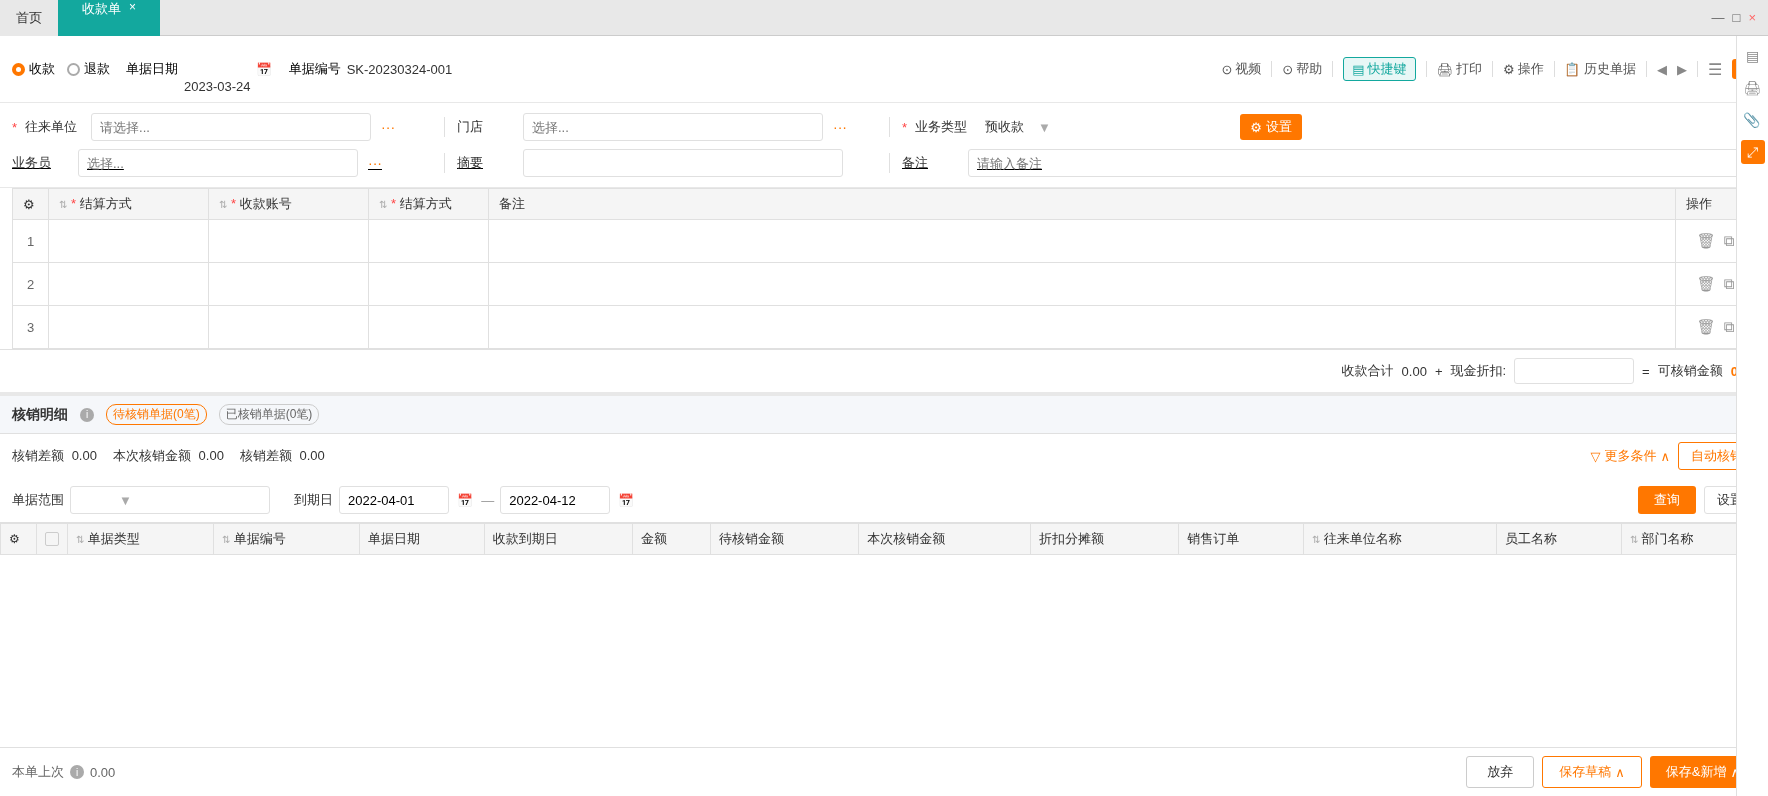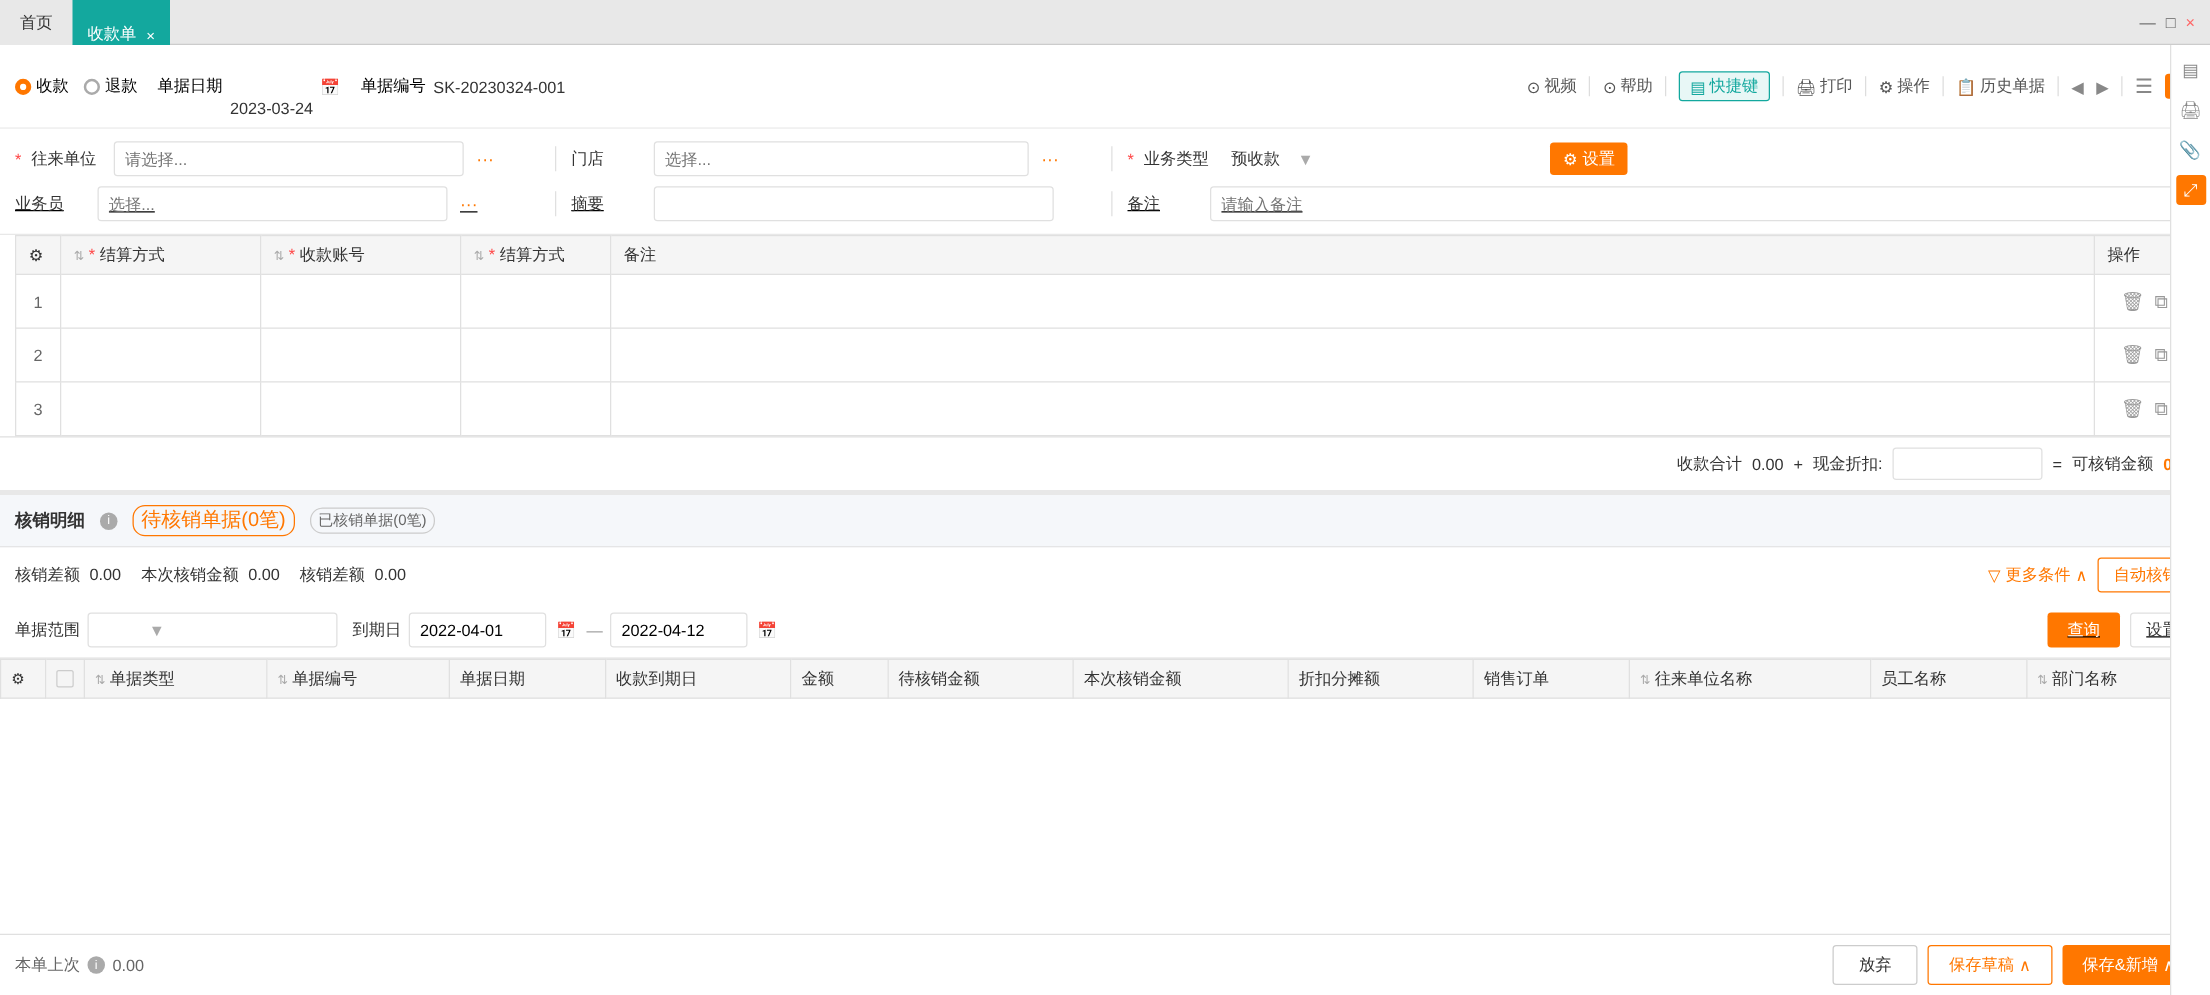--- a/index.html
+++ b/index.html
@@ -1,21 +1,21 @@
 <!DOCTYPE html>
 <html><head>
   <meta charset="utf-8">
   <style>
     * { box-sizing: border-box; margin: 0; padding: 0; font-family: 'Microsoft YaHei', Arial, sans-serif; font-size: 13px; }
     body { background: #f0f2f5; width: 1768px; height: 796px; overflow: hidden; }
 
     
     .tab-bar { display: flex; align-items: center; background: #e8e8e8; height: 36px; border-bottom: 1px solid #ccc; }
     .tab-home { background: #e8e8e8; padding: 0 16px; height: 36px; display: flex; align-items: center; color: #333; cursor: pointer; }
-    .tab-active { background: #13a89e; color: #fff; padding: 0 12px; height: 36px; display: flex; align-items: flex-end; gap: 8px; cursor: pointer; }
+    .tab-active { background: #13a89e; color: #fff; padding: 0 24px; height: 36px; display: flex; align-items: flex-start; gap: 8px; cursor: pointer; }
     .tab-close { color: #fff; font-size: 12px; cursor: pointer; }
     .tab-bar-right { margin-left: auto; display: flex; align-items: center; gap: 8px; padding-right: 12px; color: #666; font-size: 16px; }
 
     
     .main-container { background: #fff; margin: 0; height: calc(796px - 36px); display: flex; flex-direction: column; }
 
     
     .top-toolbar { display: flex; align-items: center; padding: 8px 12px; border-bottom: 1px solid #e8e8e8; gap: 16px; background: #fff; }
     .radio-group { display: flex; align-items: center; gap: 12px; }
     .radio-item { display: flex; align-items: center; gap: 4px; cursor: pointer; }
@@ -57,36 +57,36 @@
     .op-icon { color: #999; cursor: pointer; font-size: 15px; }
 
     
     .summary-row { display: flex; align-items: center; justify-content: flex-end; padding: 8px 12px; border-top: 1px solid #e0e0e0; gap: 8px; font-size: 13px; color: #333; }
     .summary-highlight { color: #ff7700; font-weight: bold; }
     .summary-input { width: 120px; border: 1px solid #e0e0e0; border-radius: 3px; padding: 3px 8px; height: 26px; }
 
     
     .section-divider { background: #f5f7fa; padding: 8px 12px; border-top: 4px solid #e8e8e8; border-bottom: 1px solid #e0e0e0; display: flex; align-items: center; gap: 12px; }
     .section-title { font-size: 14px; font-weight: bold; color: #333; }
-    .section-tag { color: #ff7700; font-size: 16px; cursor: pointer; padding: 1px 6px; border: 1px solid #ff7700; border-radius: 10px; }
+    .section-tag { color: #ff7700; font-size: 12px; cursor: pointer; padding: 1px 6px; border: 1px solid #ff7700; border-radius: 10px; }
     .section-tag2 { color: #666; font-size: 12px; cursor: pointer; padding: 1px 6px; border: 1px solid #ccc; border-radius: 10px; }
     .info-icon { width: 14px; height: 14px; border-radius: 50%; background: #aaa; color: #fff; font-size: 10px; display: flex; align-items: center; justify-content: center; cursor: pointer; }
 
     
     .verify-stats { display: flex; align-items: center; gap: 16px; padding: 8px 12px; background: #fff; }
     .verify-stat { color: #666; }
     .verify-stat span { color: #333; }
-    .verify-filters { display: flex; align-items: center; padding: 8px 12px; gap: 12px; background: #fff; flex-wrap: wrap; border-bottom: 1px solid #e0e0e0; }
+    .verify-filters { display: flex; align-items: center; padding: 8px 12px; gap: 24px; background: #fff; flex-wrap: wrap; border-bottom: 1px solid #e0e0e0; }
     .filter-group { display: flex; align-items: center; gap: 6px; }
     .filter-label { color: #333; white-space: nowrap; }
     .filter-select { border: 1px solid #e0e0e0; border-radius: 3px; padding: 4px 8px; height: 28px; display: flex; align-items: center; gap: 40px; min-width: 200px; cursor: pointer; }
     .filter-select-arrow { color: #aaa; }
     .date-input { border: 1px solid #e0e0e0; border-radius: 3px; padding: 4px 8px; height: 28px; width: 110px; }
     .date-dash { color: #999; }
-    .filter-right { margin-left: auto; display: flex; align-items: center; gap: 8px; text-decoration: underline; }
+    .filter-right { margin-left: auto; display: flex; align-items: center; gap: 8px; }
     .more-conditions { color: #ff7700; display: flex; align-items: center; gap: 4px; cursor: pointer; }
     .auto-verify-btn { background: #fff; border: 1px solid #ff7700; color: #ff7700; border-radius: 3px; padding: 4px 12px; cursor: pointer; height: 28px; }
     .query-btn { background: #ff7700; color: #fff; border: none; border-radius: 3px; padding: 4px 16px; cursor: pointer; height: 28px; }
     .settings-btn2 { background: #fff; border: 1px solid #e0e0e0; color: #333; border-radius: 3px; padding: 4px 12px; cursor: pointer; height: 28px; }
 
     
     .bottom-table-section { flex: 1; overflow: hidden; }
     .bottom-table { width: 100%; border-collapse: collapse; }
     .bottom-table thead tr { background: #f5f5f5; }
     .bottom-table th { border: 1px solid #e0e0e0; padding: 6px 8px; text-align: left; color: #333; font-weight: normal; white-space: nowrap; font-size: 12px; }

